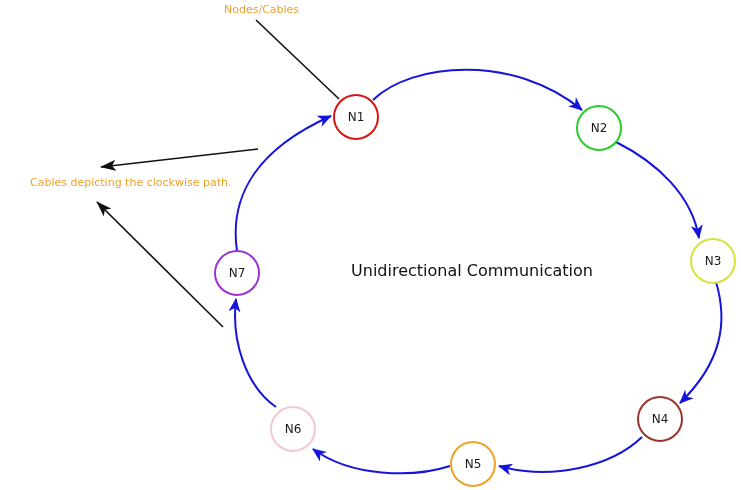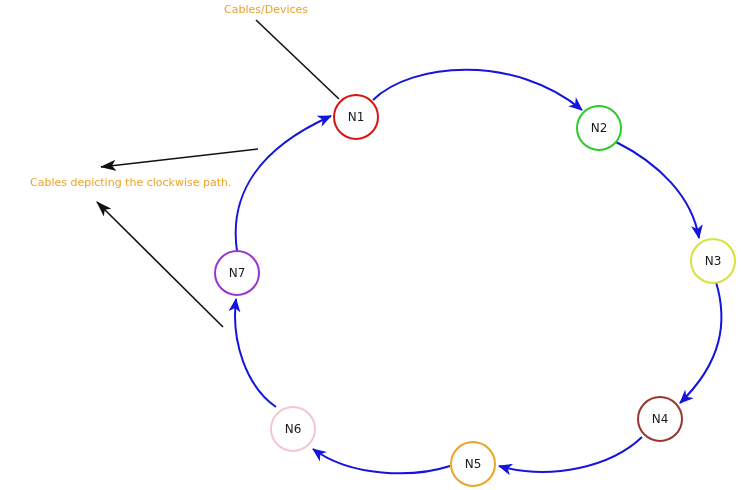--- a/index.html
+++ b/index.html
@@ -87,18 +87,19 @@
           <circle cx="293" cy="429" r="22" fill="#FFFFFF" stroke="#F3C7CF" stroke-width="2"></circle>
           <text x="293" y="429" dy="0.35em" text-anchor="middle" fill="#1A1A1A" class="node-label">N6</text>
         </g>
         <g>
           <circle cx="237" cy="273" r="22" fill="#FFFFFF" stroke="#9C33D1" stroke-width="2"></circle>
           <text x="237" y="273" dy="0.35em" text-anchor="middle" fill="#1A1A1A" class="node-label">N7</text>
         </g>
       </g>
   </svg>
 
-  <div id="nodes-devices-label" class="floating-label" style="color: rgb(237, 162, 43);">Cables/Devices</div>
+  <div id="nodes-devices-label" class="floating-label" style="color: rgb(237, 162, 43);">Nodes/Cables</div>
 
   <div id="cables-label" class="floating-label" style="color: rgb(237, 162, 43); margin-left: 28px;">Cables depicting the clockwise path.</div>
 
+  <div id="diagram-title">Unidirectional Communication</div>
 
 </div>
 
 </body></html>

